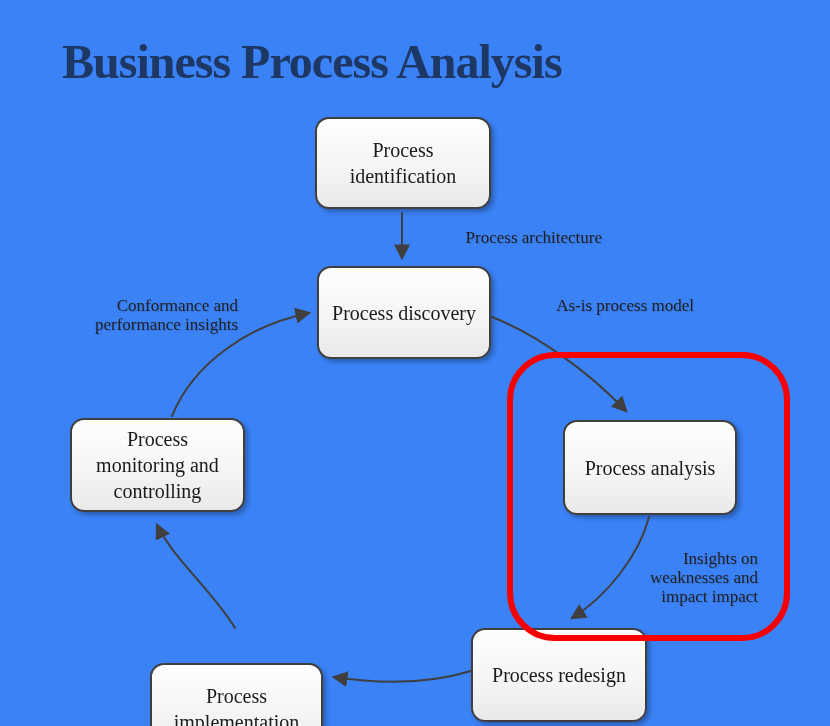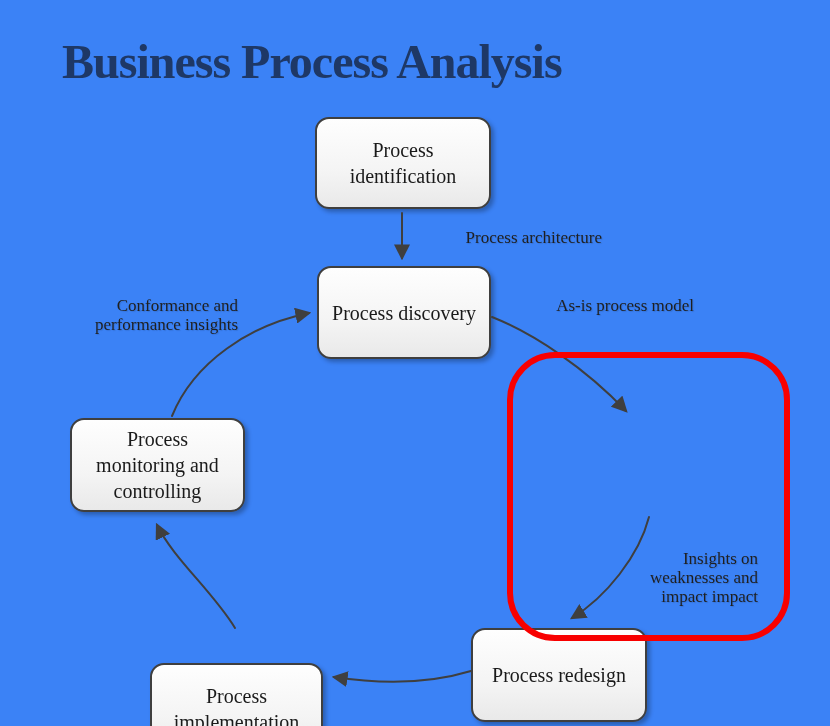--- a/index.html
+++ b/index.html
@@ -54,20 +54,23 @@
 <div id="canvas">
 
   <h1 class="page-title">Business Process Analysis</h1>
 
   <div class="node n-identification">
     <span>Process identification</span>
   </div>
   <div class="node n-discovery">
     <span>Process discovery</span>
   </div>
+  <div class="node n-analysis">
+    <span>Process analysis</span>
+  </div>
   <div class="node n-redesign">
     <span>Process redesign</span>
   </div>
   <div class="node n-implementation">
     <span>Process implementation</span>
   </div>
   <div class="node n-monitoring">
     <span>Process monitoring and controlling</span>
   </div>
 

